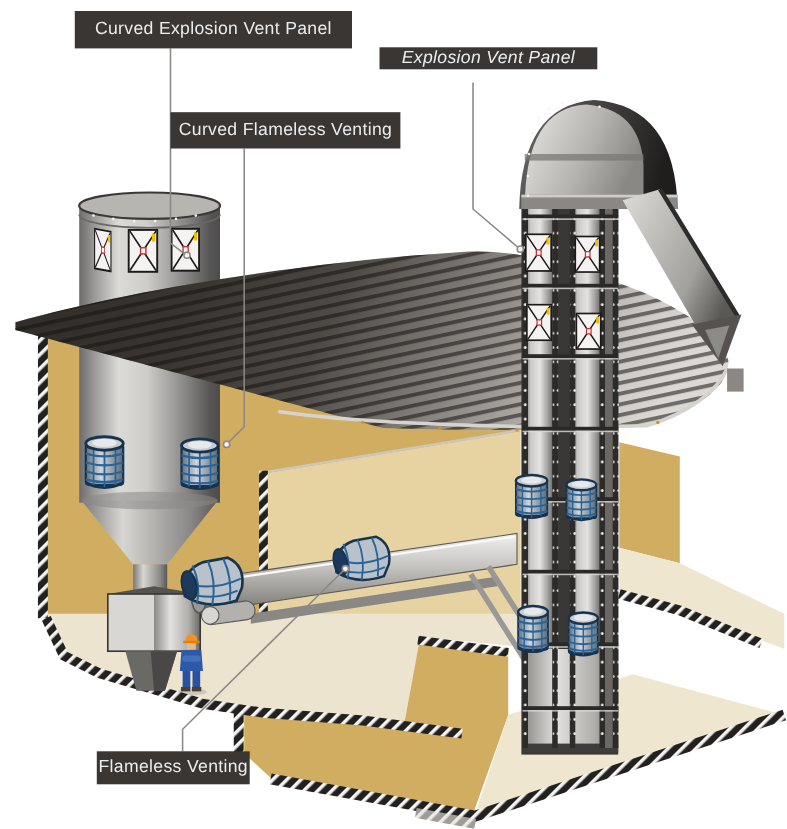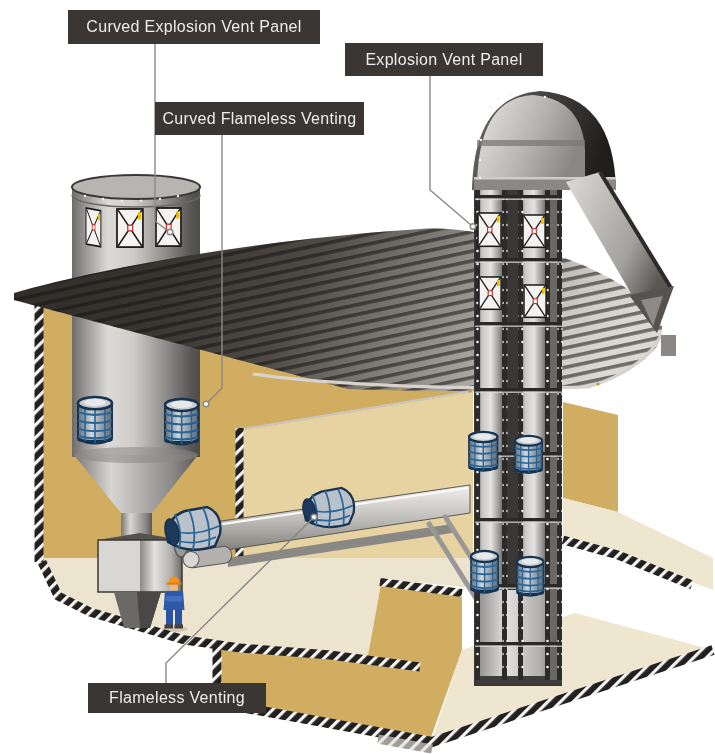--- a/index.html
+++ b/index.html
@@ -3,23 +3,23 @@
 <meta charset="utf-8">
 <style>
   html,body{margin:0;padding:0;background:#fff;}
   #stage{position:relative;width:715px;height:754px;background:#fff;overflow:hidden;
          font-family:"Liberation Sans",sans-serif;padding-left:26px;}
   #scene{position:absolute;left:0;top:0;}
   .callout{position:absolute;display:flex;align-items:center;justify-content:center;
            background:var(--label_bg,#393634);color:var(--label_text,#ededed);
            font-size:16px;letter-spacing:.3px;white-space:nowrap;}
   #cb1{left:68px;top:10px;width:252px;height:34px;}
-  #cb2{left:345px;top:43px;width:198px;height:33px;}
+  #cb2{left:345px;top:43px;width:198px;height:20px;font-style:italic;}
   #cb3{left:143px;top:102px;width:209px;height:33px;margin-left:12px;}
-  #cb4{left:88px;top:683px;width:178px;height:30px;}
+  #cb4{left:88px;top:683px;width:139px;height:30px;}
 </style>
 </head>
 <body>
 
 <div id="stage">
 <svg id="scene" width="715" height="754" viewBox="0 0 715 754">
   <defs>
     <pattern id="hatch" width="9" height="9" patternUnits="userSpaceOnUse" patternTransform="rotate(45)">
       <rect width="9" height="9" fill="#232120"></rect>
           <rect width="3.2" height="9" fill="#f5f4f2"></rect>

